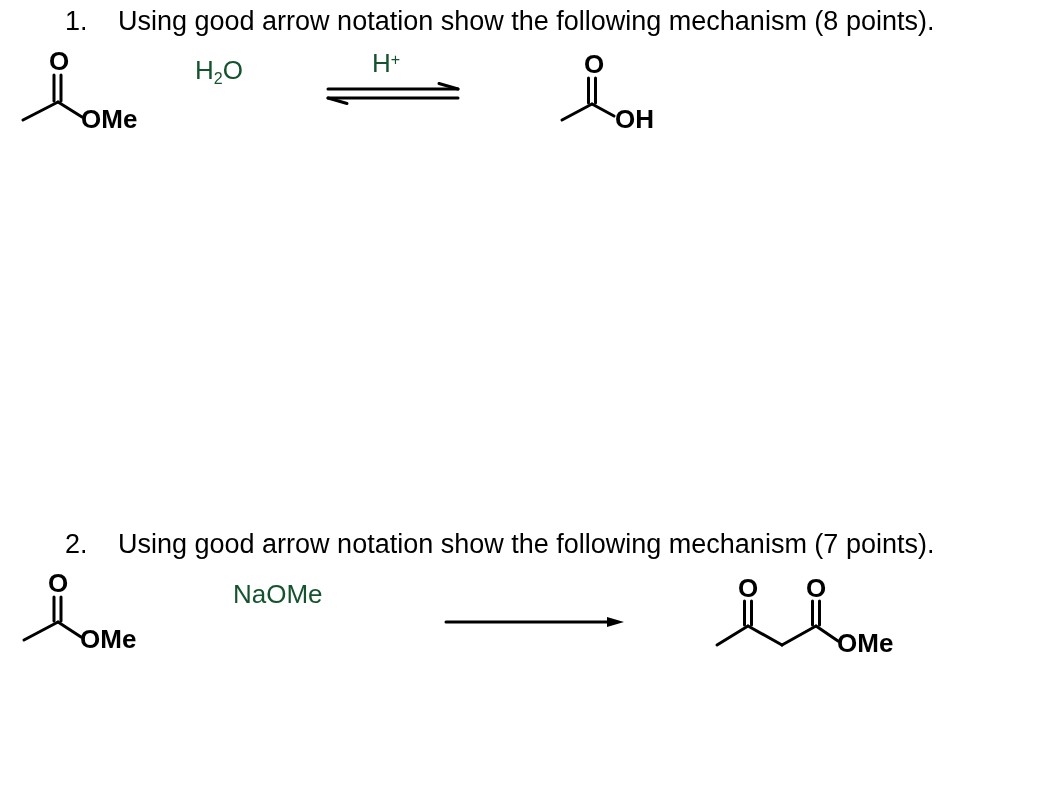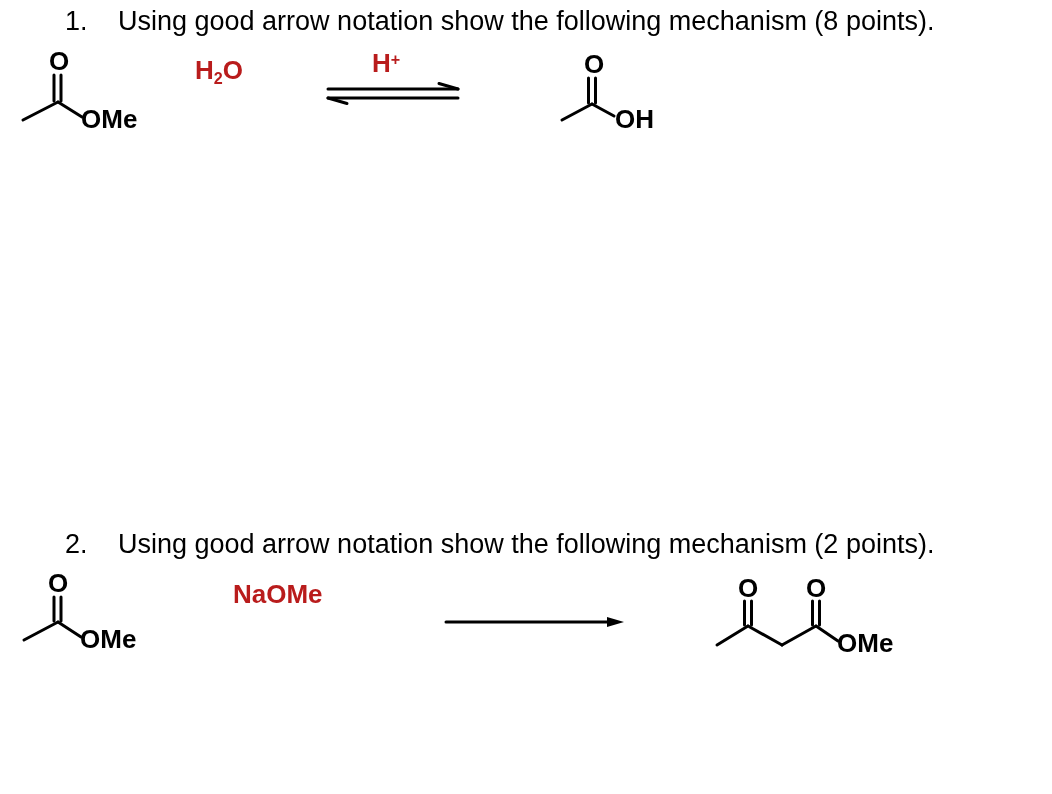--- a/index.html
+++ b/index.html
@@ -21,23 +21,23 @@
     display: flex;
     font-size: 27px;
     line-height: 1;
     color: #000;
     white-space: nowrap;
   }
   .q-num { width: 53px; flex: 0 0 53px; }
 
   .formula {
     font-size: 26px;
-    font-weight: 700;
+    font-weight: 400;
     line-height: 1;
-    color: #b91c1c;
+    color: #14532d;
     white-space: nowrap;
   }
   .formula sub {
     font-size: 0.62em;
     vertical-align: baseline;
     position: relative;
     top: 0.28em;
   }
   .formula sup {
     font-size: 0.62em;
@@ -103,21 +103,21 @@
       <line class="bond" x1="50.5" y1="33" x2="50.5" y2="58"></line>
       <line class="bond" x1="47" y1="59" x2="17" y2="75"></line>
       <line class="bond" x1="47" y1="59" x2="69" y2="71"></line>
     </g>
     <text class="atom" x="49" y="28" text-anchor="middle">O</text>
     <text class="atom" x="70" y="83" text-anchor="start">OH</text>
   </svg>
 
   <div class="abs question-title" style="left:65px; top:531px;">
     <span class="q-num">2.</span>
-    <span>Using good arrow notation show the following mechanism (2 points).</span>
+    <span>Using good arrow notation show the following mechanism (7 points).</span>
   </div>
 
   <svg class="abs" style="left:10px; top:567px;" width="160" height="100" viewBox="0 0 160 100">
     <g>
       <line class="bond" x1="44" y1="30" x2="44" y2="54"></line>
       <line class="bond" x1="51" y1="30" x2="51" y2="54"></line>
       <line class="bond" x1="48" y1="55" x2="14" y2="73"></line>
       <line class="bond" x1="48" y1="55" x2="71" y2="70"></line>
     </g>
     <text class="atom" x="48" y="25" text-anchor="middle">O</text>

